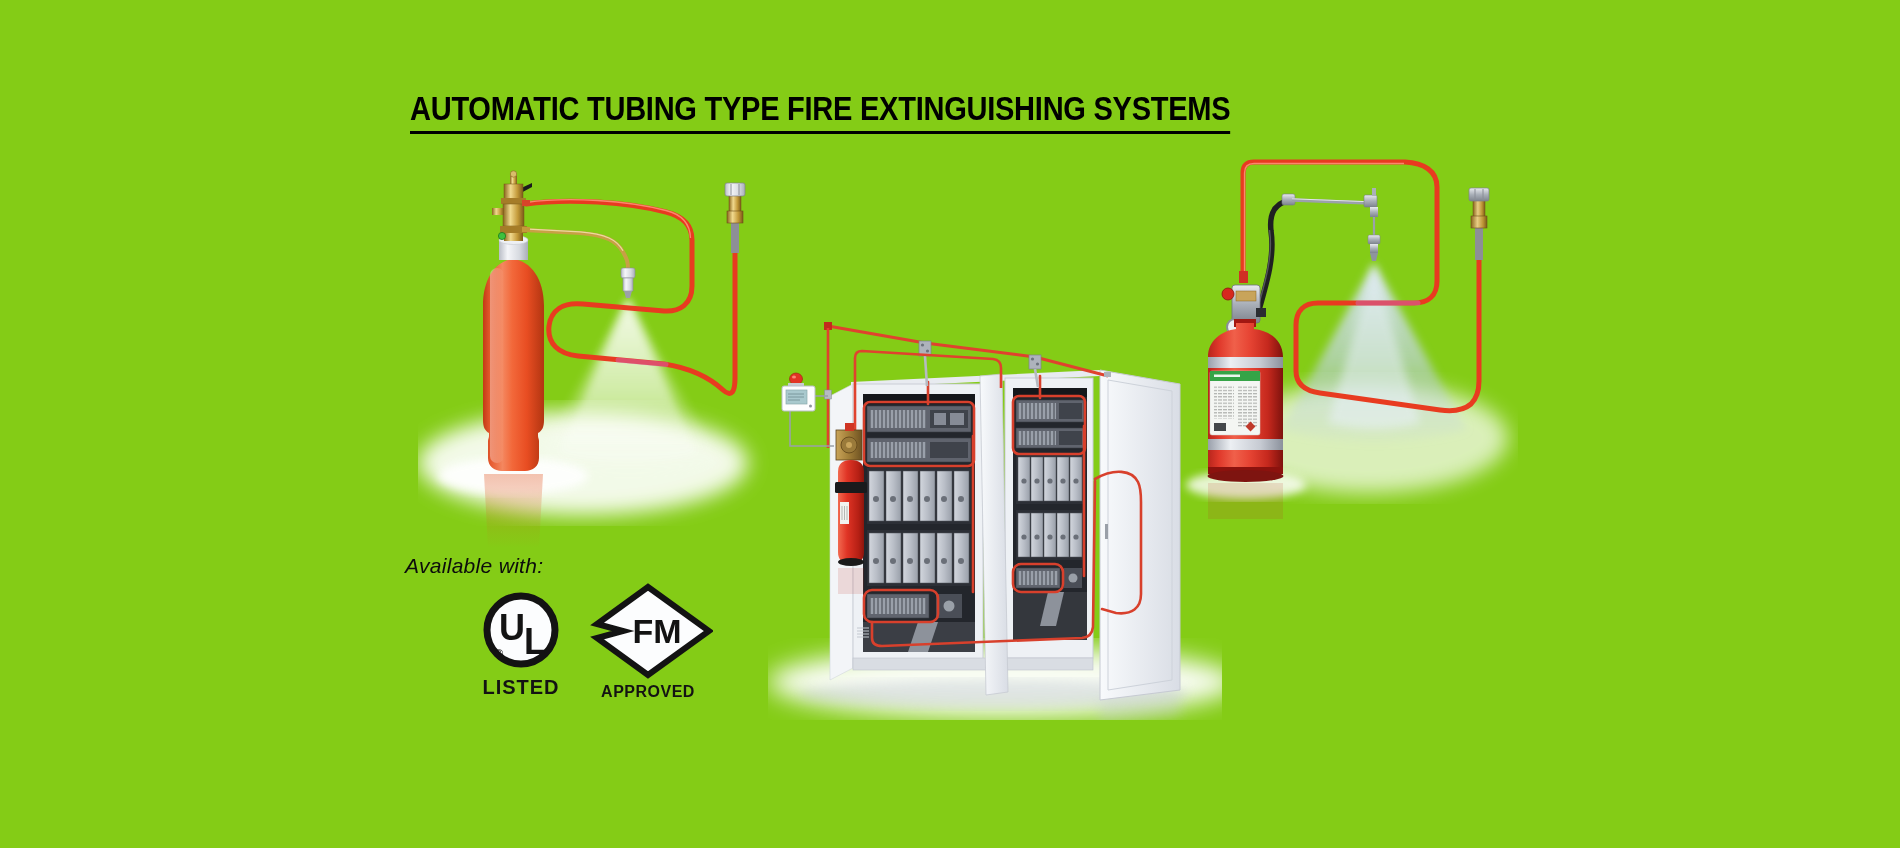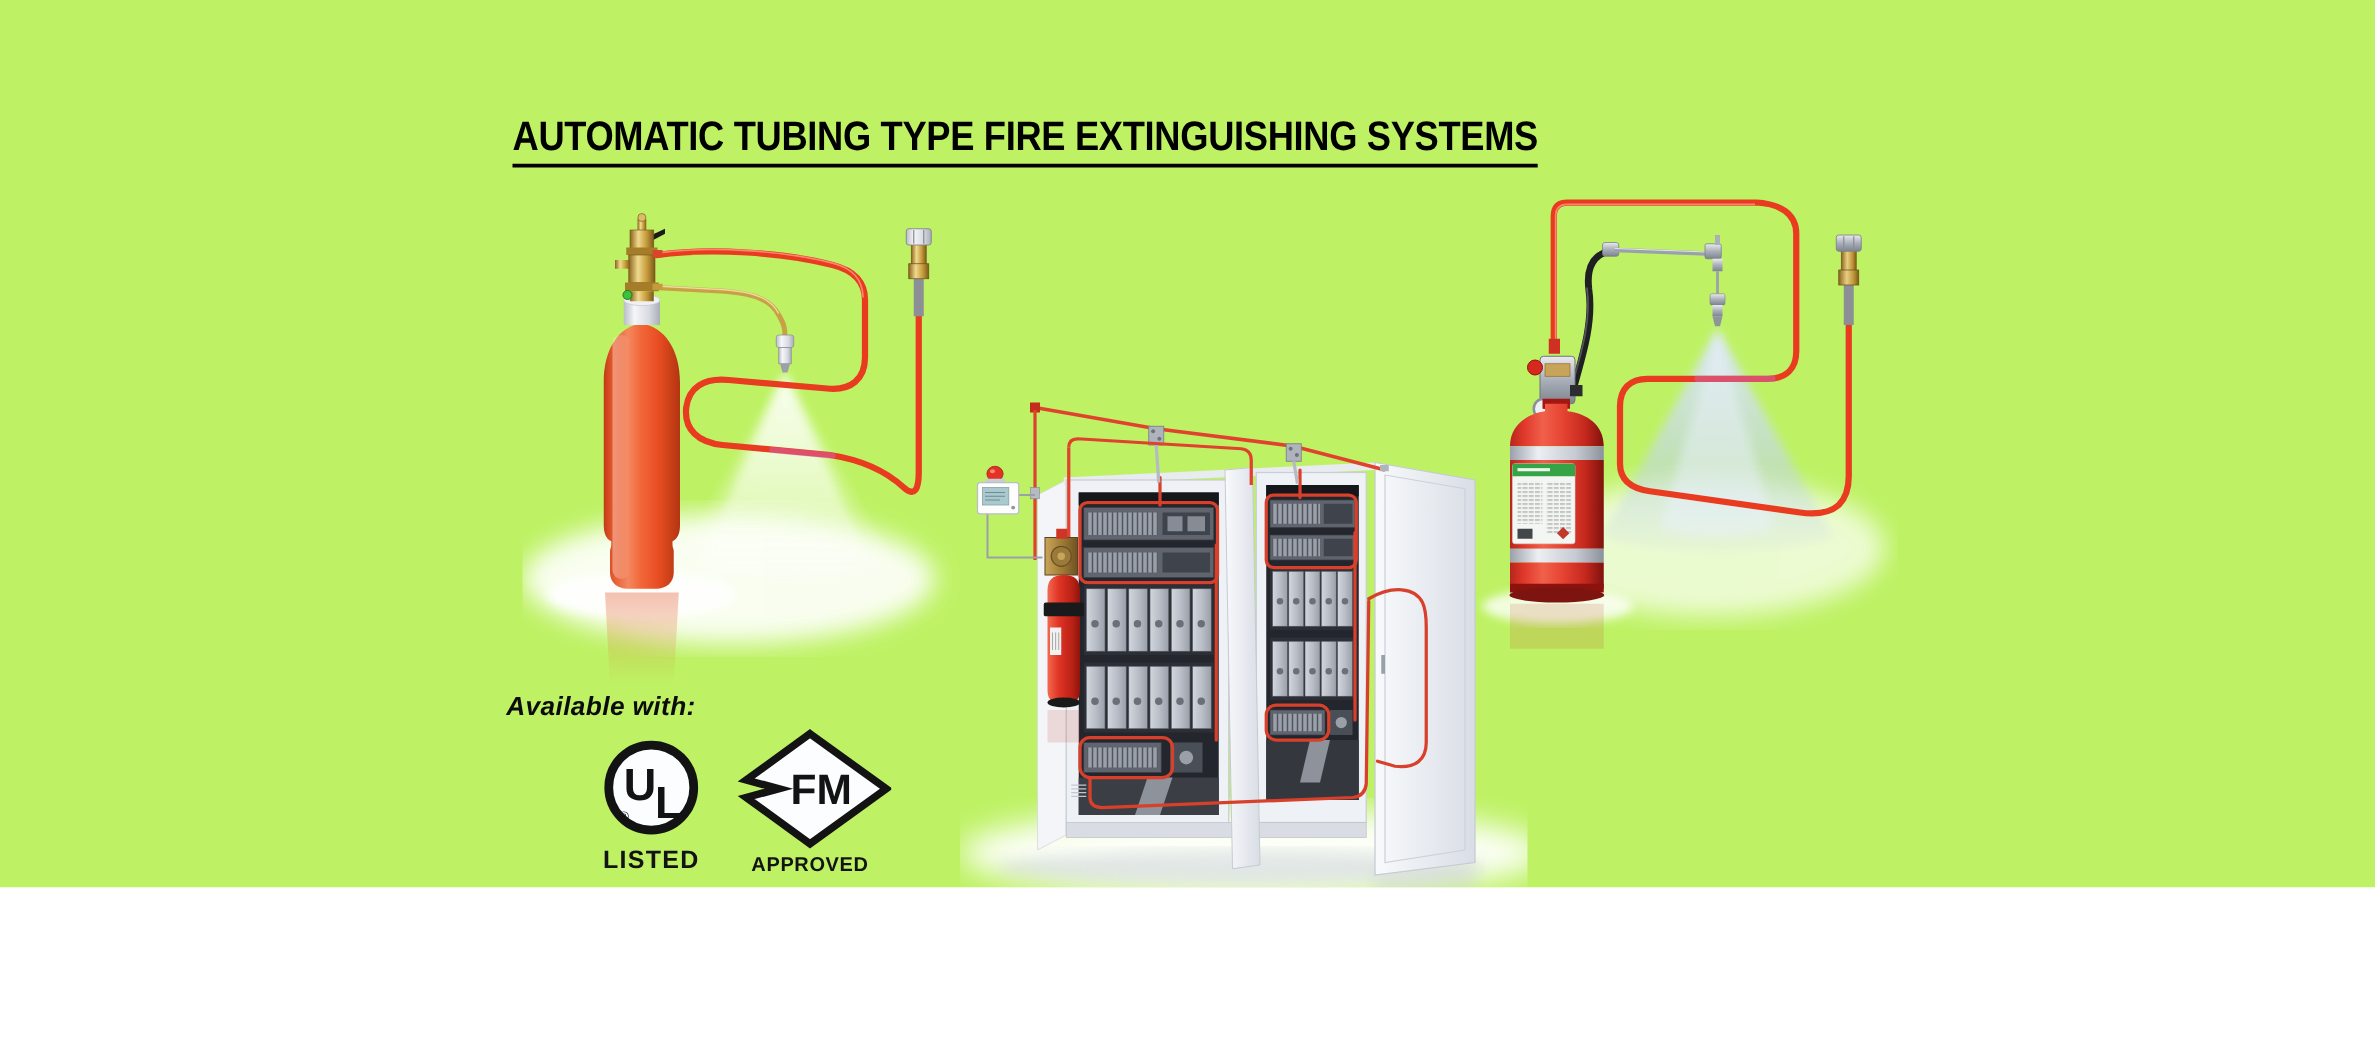--- a/index.html
+++ b/index.html
@@ -1,38 +1,38 @@
 <!DOCTYPE html>
 <html><head>
 <meta charset="utf-8">
 <style>
   html,body{margin:0;padding:0;}
   body{font-family:"Liberation Sans", sans-serif;}
   .stage{
     position:relative;
-    width:1900px;height:710px;
-    background:#bef264;
+    width:1900px;height:848px;
+    background:#84cc16;
     overflow:hidden;
   }
   .title{
     position:absolute;left:410px;top:90px;margin:0;
     font-size:33px;font-weight:700;color:#000;
     letter-spacing:-0.3px;white-space:nowrap;
     transform:scaleX(0.88);transform-origin:left top;
   }
   .title .u{
     display:inline-block;border-bottom:3px solid #000;padding-bottom:3px;
   }
   .illus{position:absolute;}
   .illus-left{left:418px;top:128px;}
   .illus-center{left:768px;top:296px;}
   .illus-right{left:1178px;top:133px;}
   .avail{
     position:absolute;left:405px;top:554px;margin:0;
-    font-size:21px;font-weight:700;font-style:italic;color:#0c0c0c;
+    font-size:21px;font-weight:400;font-style:italic;color:#0c0c0c;
     letter-spacing:0.3px;
   }
   .logo{position:absolute;}
   .logo-ul{left:476px;top:588px;}
   .logo-fm{left:583px;top:583px;}
   svg text{font-family:"Liberation Sans", sans-serif;}
 </style>
 </head>
 <body>
 

